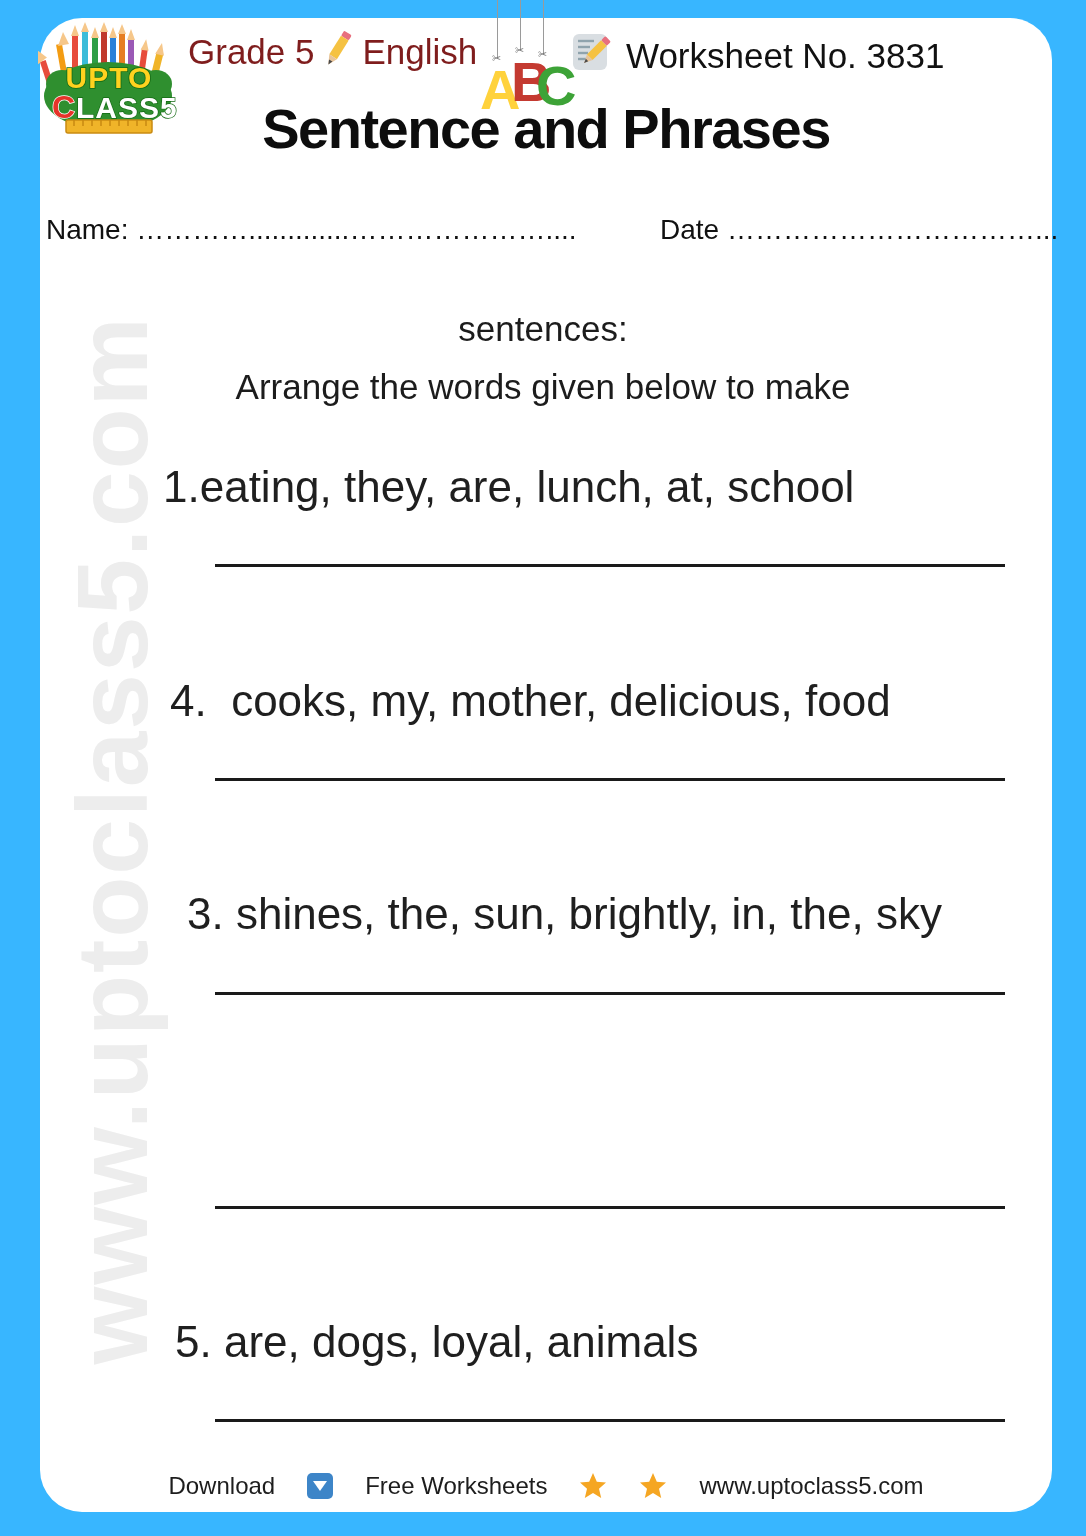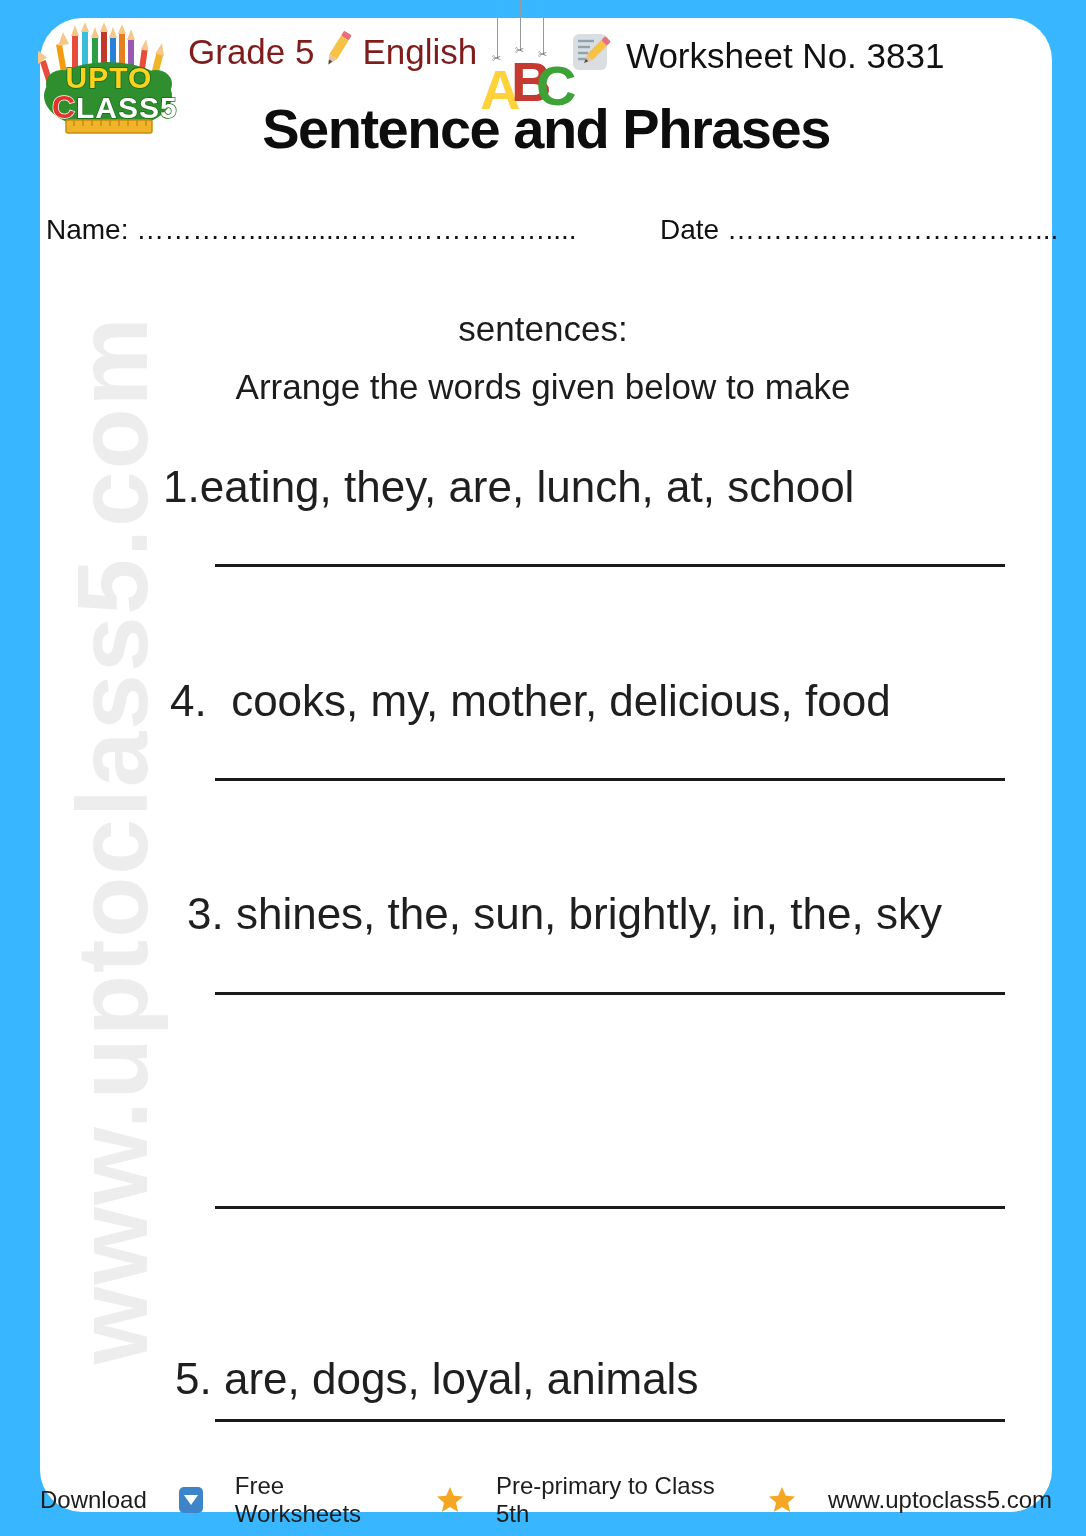--- a/index.html
+++ b/index.html
@@ -61,21 +61,21 @@
   }
 
   .item {
     position:absolute; font-size:44px; color:#1f1f1f;
     white-space:pre; z-index:2;
   }
   .item-1 { left:163px; top:462px; }
   .item-2 { left:170px; top:676px; }
   .item-3 { left:175px; top:889px;margin-left:12px; }
   .item-4 { left:166px; top:1103px; }
-  .item-5 { left:175px; top:1354px; }
+  .item-5 { left:175px; top:1317px; }
 
   .answer-line {
     position:absolute; left:215px; width:790px; height:3px;
     background:#1a1a1a; z-index:2;
   }
   .line-1 { top:564px; }
   .line-2 { top:778px; }
   .line-3 { top:992px; }
   .line-4 { top:1206px; }
   .line-5 { top:1419px; }
@@ -236,21 +236,20 @@
     <span>Download</span>
     <span class="dl-icon">
         <span class="dl-tri"></span>
       </span>
     <span>Free Worksheets</span>
     <span class="star-icon">
       <svg width="28" height="28" viewBox="0 0 28 28">
         <polygon points="14,1 17.8,9.8 27,10.6 20,16.8 22.2,26 14,21 5.8,26 8,16.8 1,10.6 10.2,9.8" fill="#F5A623"></polygon>
       </svg>
     </span>
-    <span>Pre-primary to Class 5th</span>
     <span class="star-icon">
       <svg width="28" height="28" viewBox="0 0 28 28">
         <polygon points="14,1 17.8,9.8 27,10.6 20,16.8 22.2,26 14,21 5.8,26 8,16.8 1,10.6 10.2,9.8" fill="#F5A623"></polygon>
       </svg>
     </span>
     <span>www.uptoclass5.com</span>
   </div>
 
 </div>
 

